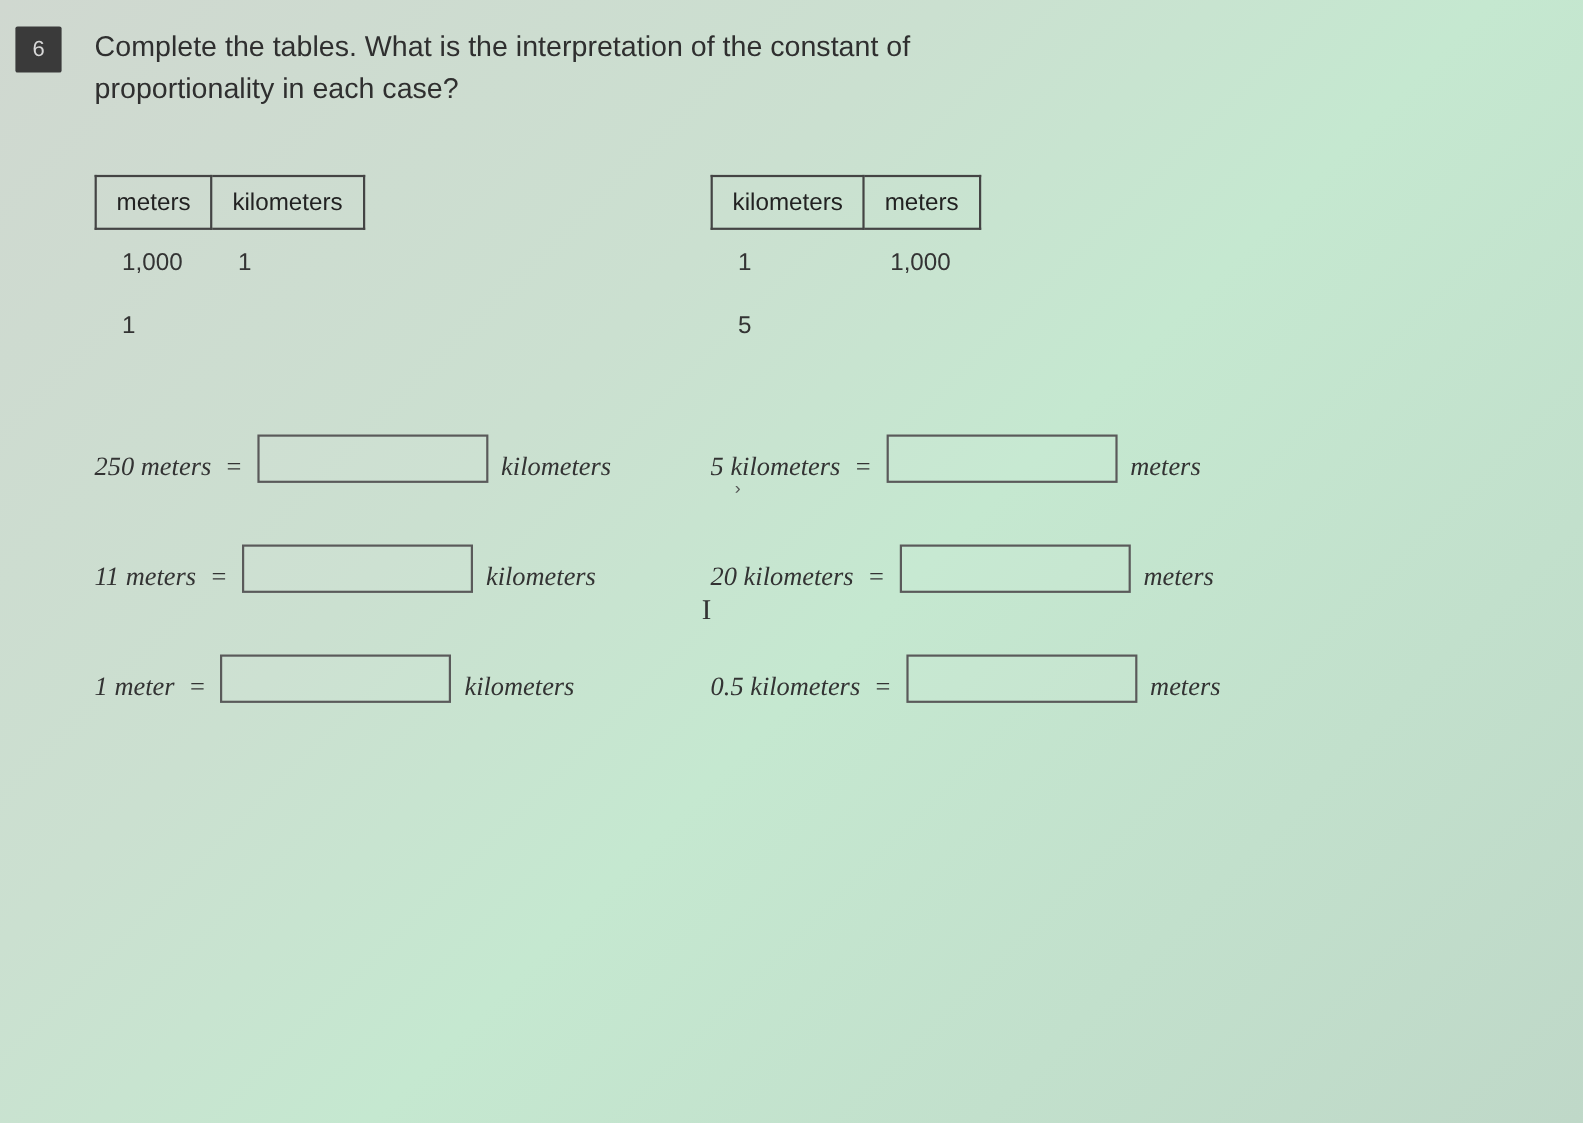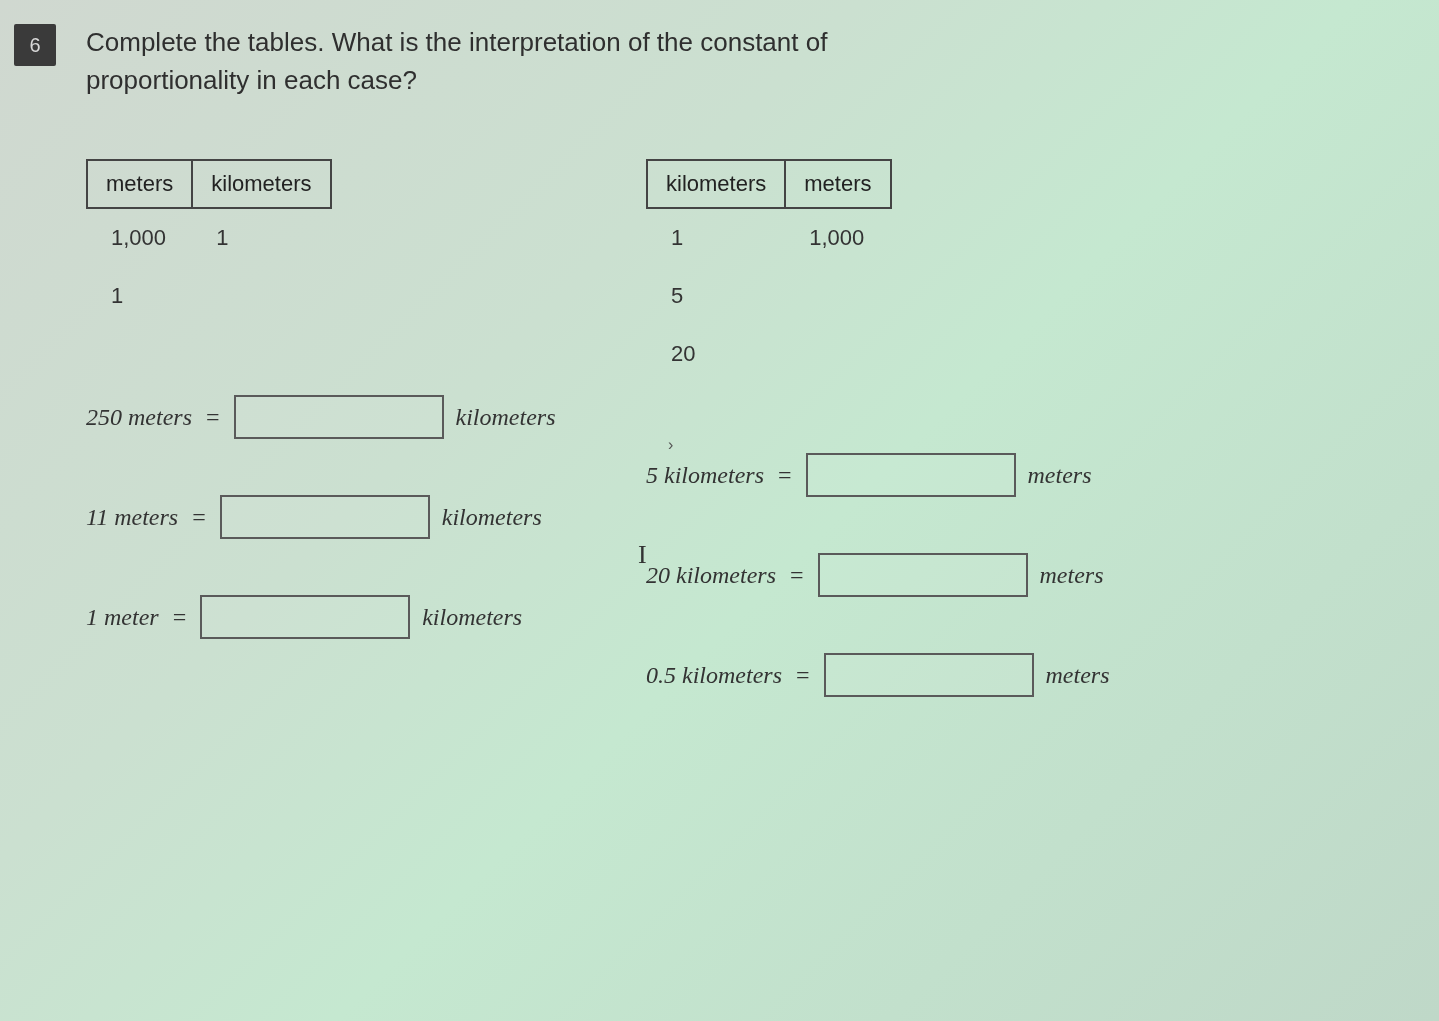--- a/index.html
+++ b/index.html
@@ -58,21 +58,21 @@
     color: #222;
   }
   table.data td {
     padding: 16px 24px;
     font-size: 22px;
     color: #333;
     margin-top: 24px;
   }
   .eqrow {
     display: flex;
-    align-items: center;
+    align-items: flex-end;
     margin-bottom: 56px;
     font-size: 24px;
   }
   .eqlabel {
     font-style: italic;
     font-family: Georgia, "Times New Roman", serif;
     color: #333;
     white-space: nowrap;
   }
   .eqeq {
@@ -171,24 +171,20 @@
             <th>meters</th>
           </tr>
           <tr>
             <td>1</td>
             <td>1,000</td>
           </tr>
           <tr>
             <td>5</td>
             <td></td>
           </tr>
-          <tr>
-            <td>20</td>
-            <td></td>
-          </tr>
         </tbody>
           </table>
 
         <div class="eqrow">
           <span class="eqlabel">5 kilometers</span>
           <span class="eqeq">=</span>
           <input class="ansbox" type="text" style="">
           <span class="equnit">meters</span>
         </div>
 

